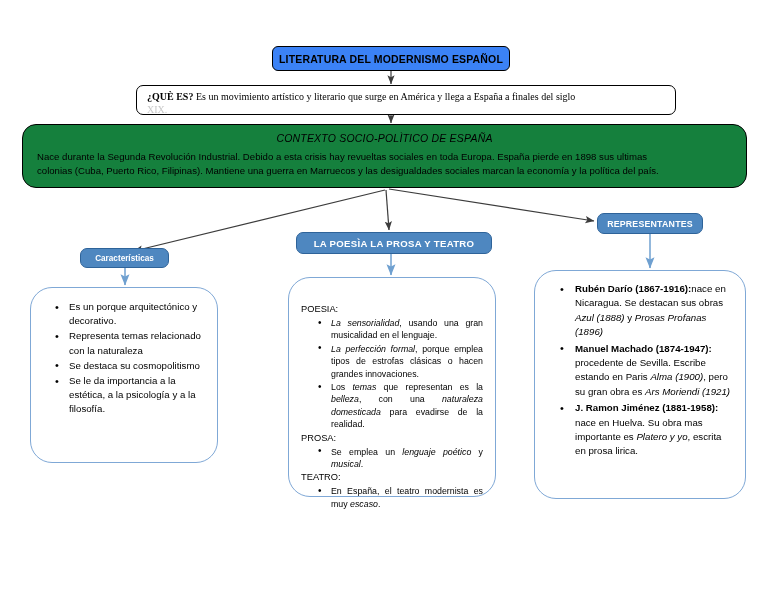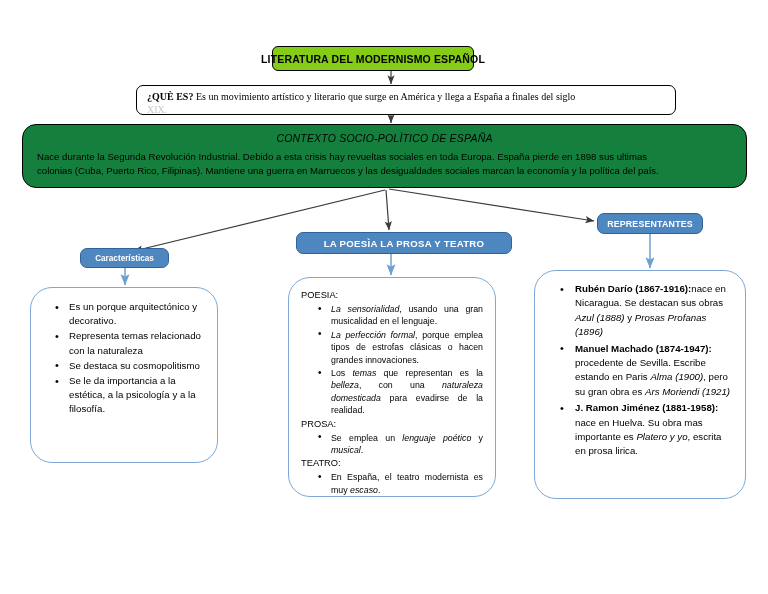--- a/index.html
+++ b/index.html
@@ -27,25 +27,25 @@
     width: 768px;
     height: 594px;
     pointer-events: none;
   }
 
   
   .title-box {
     position: absolute;
     left: 272px;
     top: 46px;
-    width: 202px;
+    width: 238px;
     height: 25px;
     border: 1.4px solid #000000;
     border-radius: 6px;
-    background: #84cc16;
+    background: #3b82f6;
     display: flex;
     align-items: center;
     justify-content: center;
     box-sizing: border-box;
   }
   .title-box .txt {
     font-size: 10.5px;
     font-weight: bold;
     letter-spacing: 0.15px;
     white-space: nowrap;
@@ -122,21 +122,21 @@
   #pill-caracteristicas {
     left: 80px;
     top: 248px;
     width: 89px;
     height: 20px;
     font-size: 8.2px;
   }
   #pill-poesia {
     left: 296px;
     top: 232px;
-    width: 216px;
+    width: 196px;
     height: 22px;
     font-size: 9.6px;
   }
   #pill-poesia .txt { letter-spacing: 0.3px; }
   #pill-representantes {
     left: 597px;
     top: 213px;
     width: 106px;
     height: 21px;
     font-size: 8.8px;
@@ -156,21 +156,21 @@
     top: 287px;
     width: 188px;
     height: 176px;
     padding: 12px 10px 0 10px;
   }
   #box-poesia {
     left: 288px;
     top: 277px;
     width: 208px;
     height: 220px;
-    padding: 11px 12px 0 12px;
+    padding: 25px 12px 0 12px;
   }
   #box-representantes {
     left: 534px;
     top: 270px;
     width: 212px;
     height: 229px;
     padding: 11px 12px 0 10px;
   }
 
   

